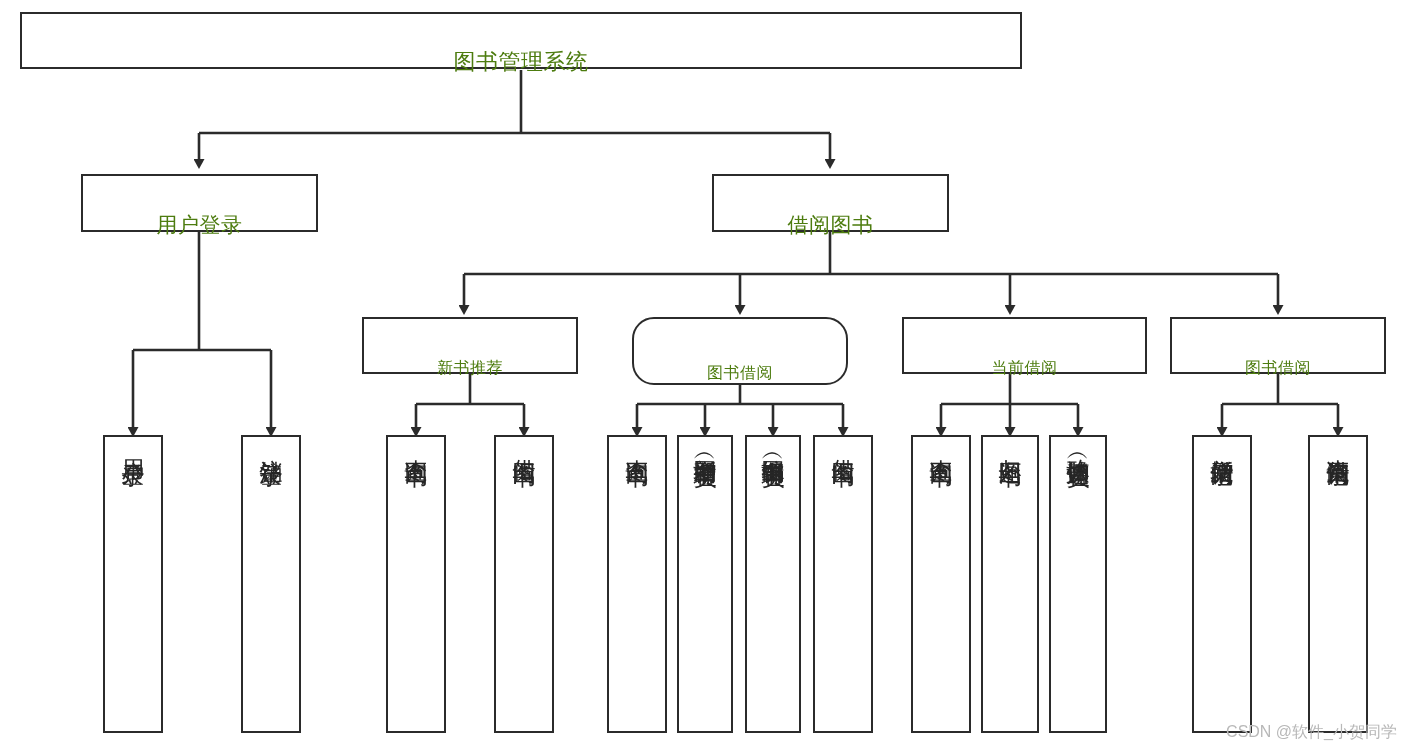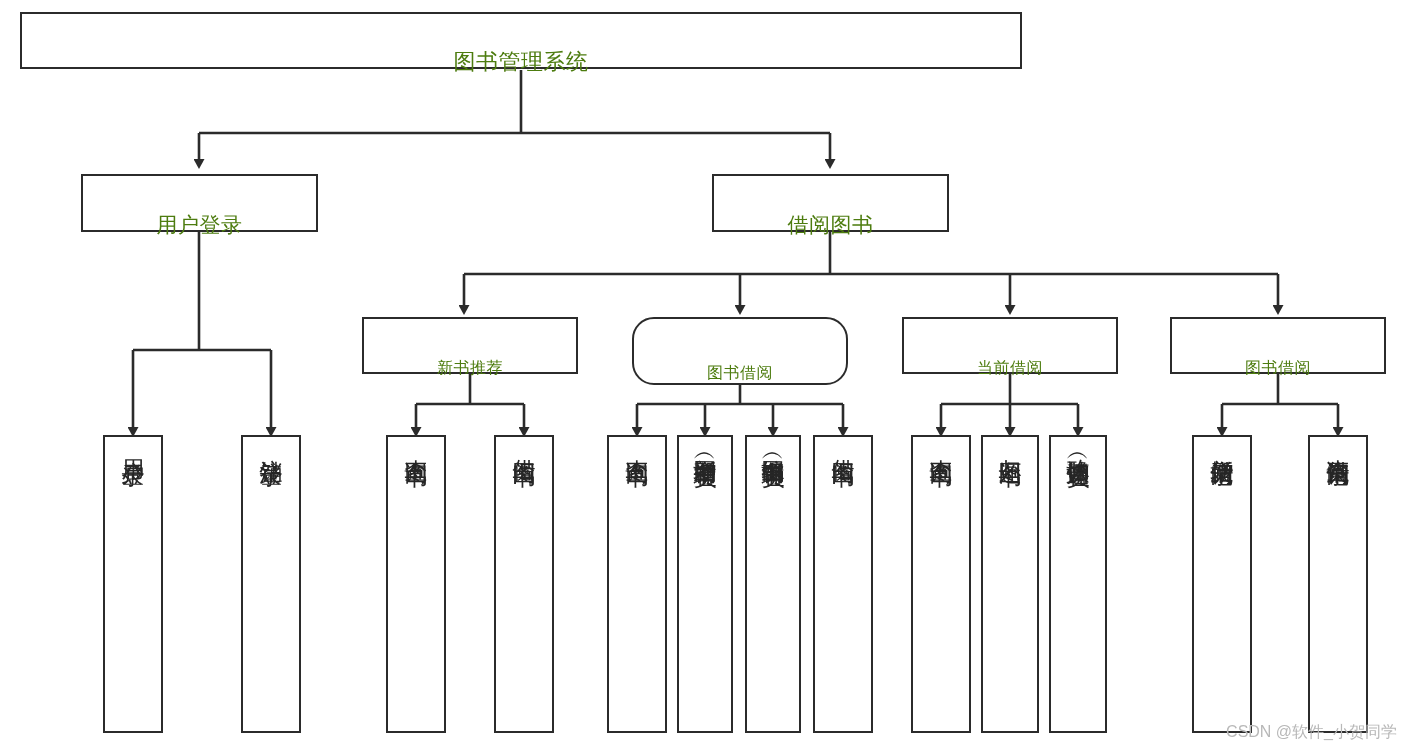--- a/index.html
+++ b/index.html
@@ -159,21 +159,21 @@
   </div>
 
   <div class="node-box node-l2" style="left:362px; top:317px; width:216px; height:57px;">
     <span class="node-label-h">新书推荐</span>
   </div>
 
   <div class="node-box node-l2" style="left:632px; top:317px; width:216px; height:68px;border-radius:22px;">
     <span class="node-label-h">图书借阅</span>
   </div>
 
-  <div class="node-box node-l2" style="left:902px; top:317px; width:216px; height:57px;text-align:center;">
+  <div class="node-box node-l2" style="left:902px; top:317px; width:245px; height:57px;text-align:center;">
     <span class="node-label-h">当前借阅</span>
   </div>
 
   <div class="node-box node-l2" style="left:1170px; top:317px; width:216px; height:57px;">
     <span class="node-label-h">图书借阅</span>
   </div>
 
   <div class="node-box node-leaf" style="left:103px; top:435px; width:60px; height:298px;">
     <span class="node-label-v">用户登录</span>
   </div>

